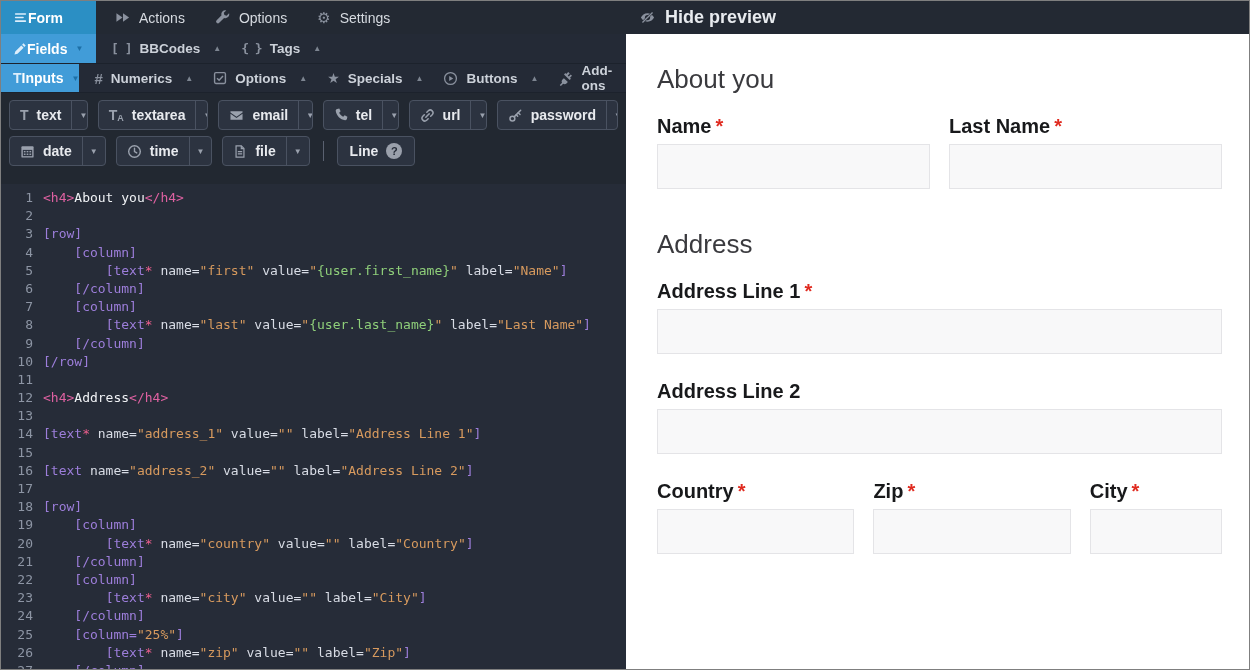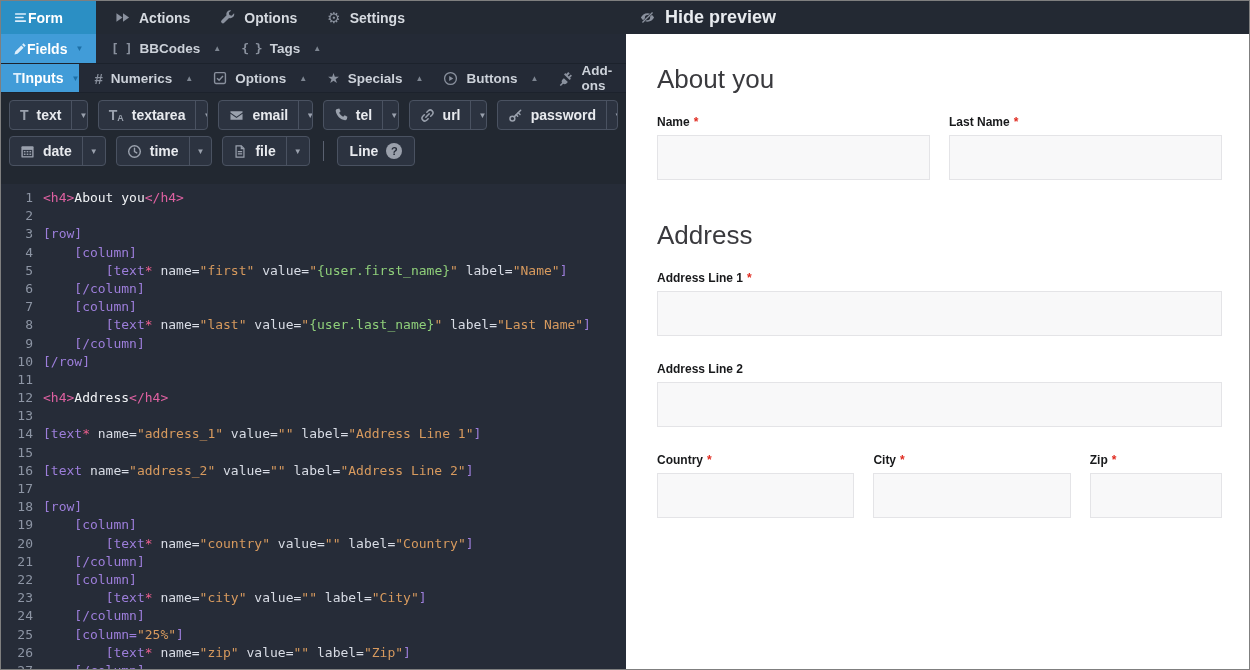--- a/index.html
+++ b/index.html
@@ -4,21 +4,21 @@
 <style>
 *{box-sizing:border-box;margin:0;padding:0}
 html,body{background:#fff}
 .frame{width:1250px;height:670px;position:relative;overflow:hidden;background:#fff;
   border:1px solid #7f7f7f;font-family:"Liberation Sans","DejaVu Sans",sans-serif}
 
 .row1{position:absolute;left:0;top:0;width:100%;height:33px;background:#232933;display:flex;align-items:stretch}
 .tab{width:95px;display:flex;align-items:center;padding-left:12px;color:#fff;font-weight:700;font-size:14px;cursor:pointer}
 .form-tab{background:#2b8fc4}
 .menu-items{display:flex;align-items:stretch;margin-left:4px}
-.menu-item{display:flex;align-items:center;gap:9px;color:#d6dae0;font-weight:700;font-size:14px;padding:0 15px;cursor:pointer}
+.menu-item{display:flex;align-items:center;gap:9px;color:#d6dae0;font-weight:400;font-size:14px;padding:0 15px;cursor:pointer}
 .hide-preview{position:absolute;left:638px;top:0;height:33px;display:flex;align-items:center;gap:9px;color:#e8ebef;font-weight:600;font-size:18px;cursor:pointer}
 
 .left-pane{position:absolute;left:0;top:33px;width:625px;height:637px;background:#a3a3a3;display:flex;flex-direction:column}
 .subbar{height:30px;background:#242a36;display:flex;align-items:stretch;border-bottom:1px solid #1c222c;flex:none}
 .subbar .tab{background:#419cd8;font-size:14px}
 .groups{display:flex;align-items:center;padding-left:5px}
 .group{display:flex;align-items:center;gap:8px;color:#ccd1d9;font-weight:600;font-size:13.5px;padding:0 10px;cursor:pointer}
 .caret{font-size:8px;color:#7d8591;cursor:pointer}
 .group .caret{margin-left:5px}
 .tab .caret{color:#1d6fa6;margin-left:8px;font-size:8px}
@@ -47,21 +47,21 @@
 .ln{width:42px;flex:none;text-align:right;padding-right:10px;color:#8d95a4}
 .code{white-space:pre}
 .tk-b{color:#9d7edb}.tk-g{color:#de61a1}.tk-s{color:#ee5f8e}.tk-p{color:#d8dce5}
 .tk-o{color:#d79a5e}.tk-v{color:#8fcf7a}.tk-w{color:#f0f2f5}
 
 .preview{position:absolute;left:625px;top:33px;width:625px;height:637px;background:#fff;padding:30px 29px 0 31px;overflow:hidden}
 .pv-section{margin-top:40px}
 .pv-section:first-child{margin-top:0}
 .pv-heading{font-size:26px;color:#3a3a3e;font-weight:400;margin:0 0 20px}
 .pv-row{display:grid;gap:19px;margin-bottom:26px}
-.pv-label{display:block;font-size:12px;font-weight:700;color:#18191b;margin-bottom:6px}
+.pv-label{display:block;font-size:20px;font-weight:700;color:#18191b;margin-bottom:6px}
 .req{color:#e02b20;margin-left:4px;font-weight:700}
 .pv-input{display:block;width:100%;height:45px;background:#f8f8f9;border:1px solid #e4e4e7;outline:none;font-size:15px;padding:0 10px}
 </style>
 </head>
 <body>
 
 <div class="frame">
 
   <div class="row1">
     <div class="tab form-tab">
@@ -462,24 +462,24 @@
             <label class="pv-label"><span>Address Line 2</span></label>
             <input class="pv-input" type="text" value="" style="">
           </div>
         </div>
         <div class="pv-row" style="grid-template-columns:1fr 1fr 0.67fr">
           <div class="pv-field">
             <label class="pv-label"><span>Country</span><span class="req">*</span></label>
             <input class="pv-input" type="text" value="" style="">
           </div>
           <div class="pv-field">
+            <label class="pv-label"><span>Zip</span><span class="req">*</span></label>
+            <input class="pv-input" type="text" value="" style="">
+          </div>
+          <div class="pv-field">
             <label class="pv-label"><span>City</span><span class="req">*</span></label>
             <input class="pv-input" type="text" value="" style="">
           </div>
-          <div class="pv-field">
-            <label class="pv-label"><span>Zip</span><span class="req">*</span></label>
-            <input class="pv-input" type="text" value="" style="">
-          </div>
         </div>
       </div>
     </div>
 
 </div>
 
 </body></html>

